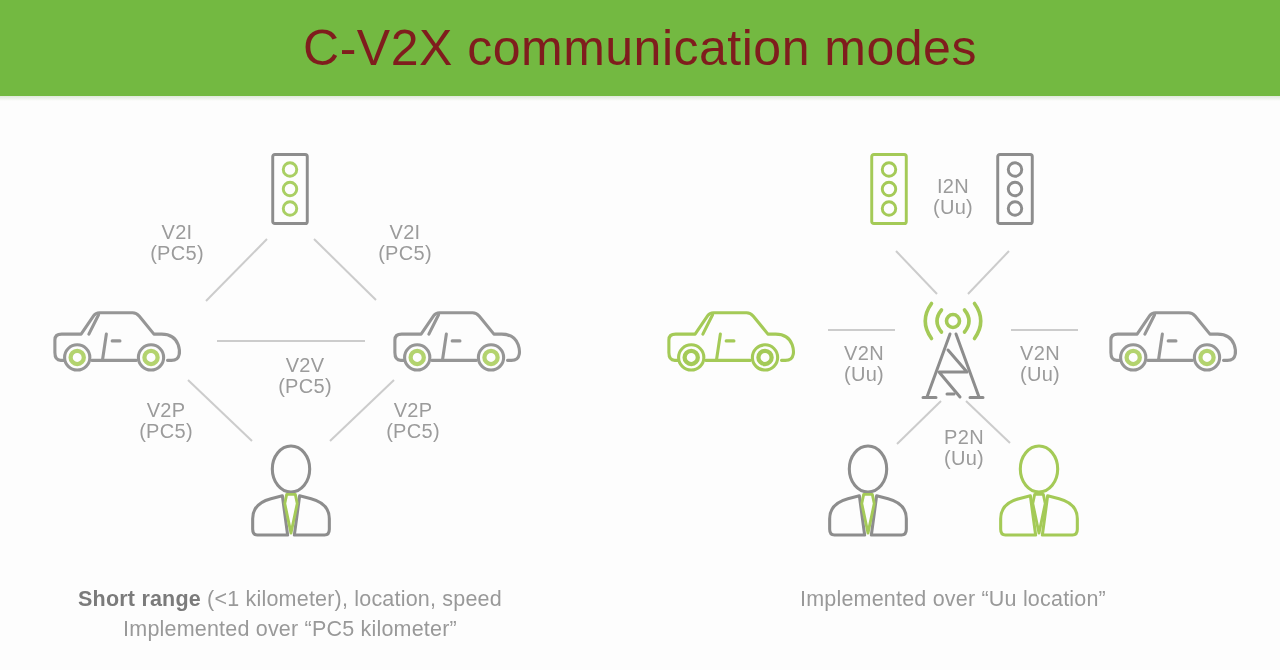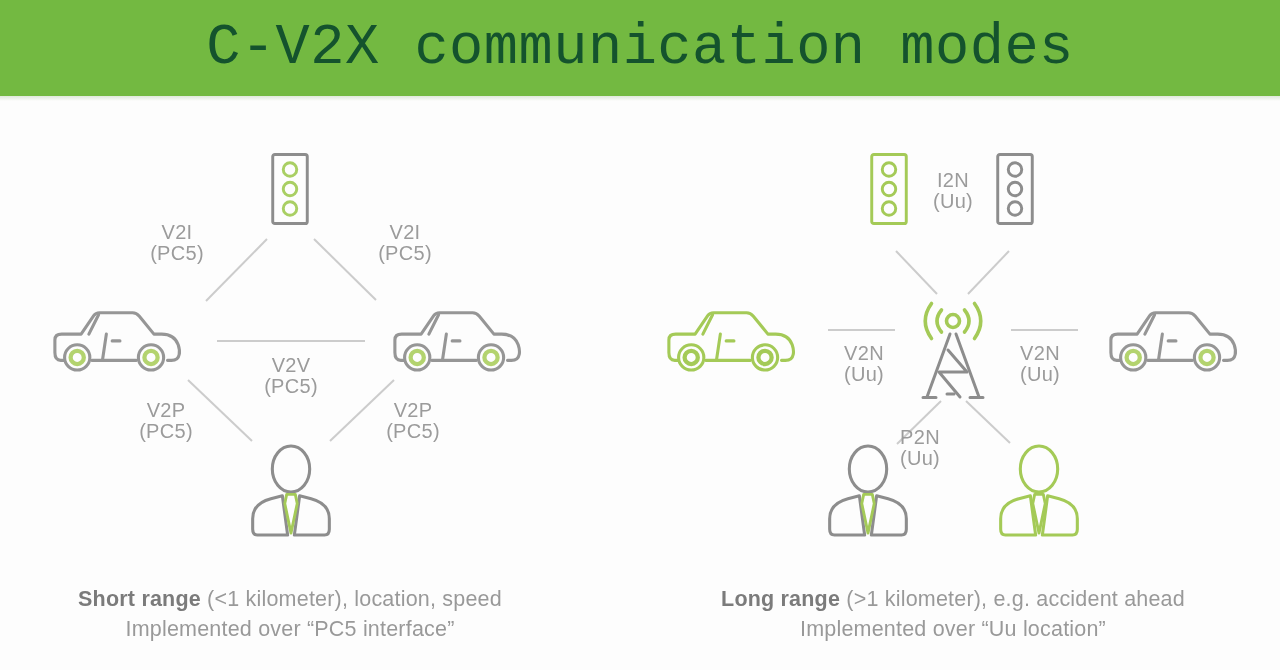--- a/index.html
+++ b/index.html
@@ -9,21 +9,21 @@
   }
   .banner{
     position:absolute;left:0;top:0;width:1280px;height:96px;background:#73b941;
     display:flex;align-items:center;justify-content:center;
   }
   .banner::after{
     content:"";position:absolute;left:0;right:0;top:96px;height:5px;
     background:linear-gradient(to bottom,rgba(90,140,60,.18),rgba(255,255,255,0));
   }
   .title{
-    margin:0;color:#14532d;font-size:57px;font-weight:300;letter-spacing:.5px;font-family:Liberation Mono, monospace;
+    margin:0;color:#7f1d1d;font-size:50px;font-weight:300;letter-spacing:.5px;
   }
   .connectors{position:absolute;left:0;top:0;width:1280px;height:670px;}
   .connectors line{stroke:#cccccc;stroke-width:2;}
   .icon{position:absolute;overflow:visible;}
   .lbl{
     position:absolute;width:92px;text-align:center;color:#9b9b9b;
     font-size:20px;line-height:21px;letter-spacing:.3px;
   }
   .caption{
     position:absolute;width:540px;text-align:center;color:#999999;
@@ -118,36 +118,36 @@
     </svg>
 
   <div class="lbl" style="left:131px;top:222px">
     <div>V2I</div>
     <div>(PC5)</div>
   </div>
   <div class="lbl" style="left:359px;top:222px">
     <div>V2I</div>
     <div>(PC5)</div>
   </div>
-  <div class="lbl" style="left:245px;top:355px">
+  <div class="lbl" style="left:259px;top:355px">
     <div>V2V</div>
     <div>(PC5)</div>
   </div>
   <div class="lbl" style="left:120px;top:400px">
     <div>V2P</div>
     <div>(PC5)</div>
   </div>
   <div class="lbl" style="left:367px;top:400px">
     <div>V2P</div>
     <div>(PC5)</div>
   </div>
 
   <div class="caption" style="left:20px;top:584px">
     <div><span class="lead">Short range</span><span> (&lt;1 kilometer), location, speed</span></div>
-    <div>Implemented over “PC5 interface”</div>
+    <div>Implemented over “PC5 kilometer”</div>
   </div>
 
   <svg class="icon" style="left:870px;top:149px;width:38px;height:80px;color:#a4ca57;--accent:#a4ca57">
       <use href="#sym-traffic"></use>
     </svg>
 
   <svg class="icon" style="left:996px;top:149px;width:38px;height:80px;color:#8d8d8d;--accent:#8d8d8d">
       <use href="#sym-traffic"></use>
     </svg>
 
@@ -164,35 +164,34 @@
     </svg>
 
   <svg class="icon" style="left:822px;top:443px;width:92px;height:96px;color:#8d8d8d">
       <use href="#sym-person"></use>
     </svg>
 
   <svg class="icon" style="left:993px;top:443px;width:92px;height:96px;color:#a4ca57;--accent:#a4ca57">
       <use href="#sym-person"></use>
     </svg>
 
-  <div class="lbl" style="left:907px;top:170px">
+  <div class="lbl" style="left:907px;top:176px">
     <div>I2N</div>
     <div>(Uu)</div>
   </div>
   <div class="lbl" style="left:818px;top:343px">
     <div>V2N</div>
     <div>(Uu)</div>
   </div>
   <div class="lbl" style="left:994px;top:343px">
     <div>V2N</div>
     <div>(Uu)</div>
   </div>
-  <div class="lbl" style="left:874px;top:427px">
+  <div class="lbl" style="left:918px;top:427px">
     <div>P2N</div>
     <div>(Uu)</div>
   </div>
 
   <div class="caption" style="left:683px;top:584px">
-    <div><span class="lead">Long range</span><span> (&gt;1 kilometer), e.g. accident ahead</span></div>
     <div>Implemented over “Uu location”</div>
   </div>
 
 </div>
 
 </body></html>

